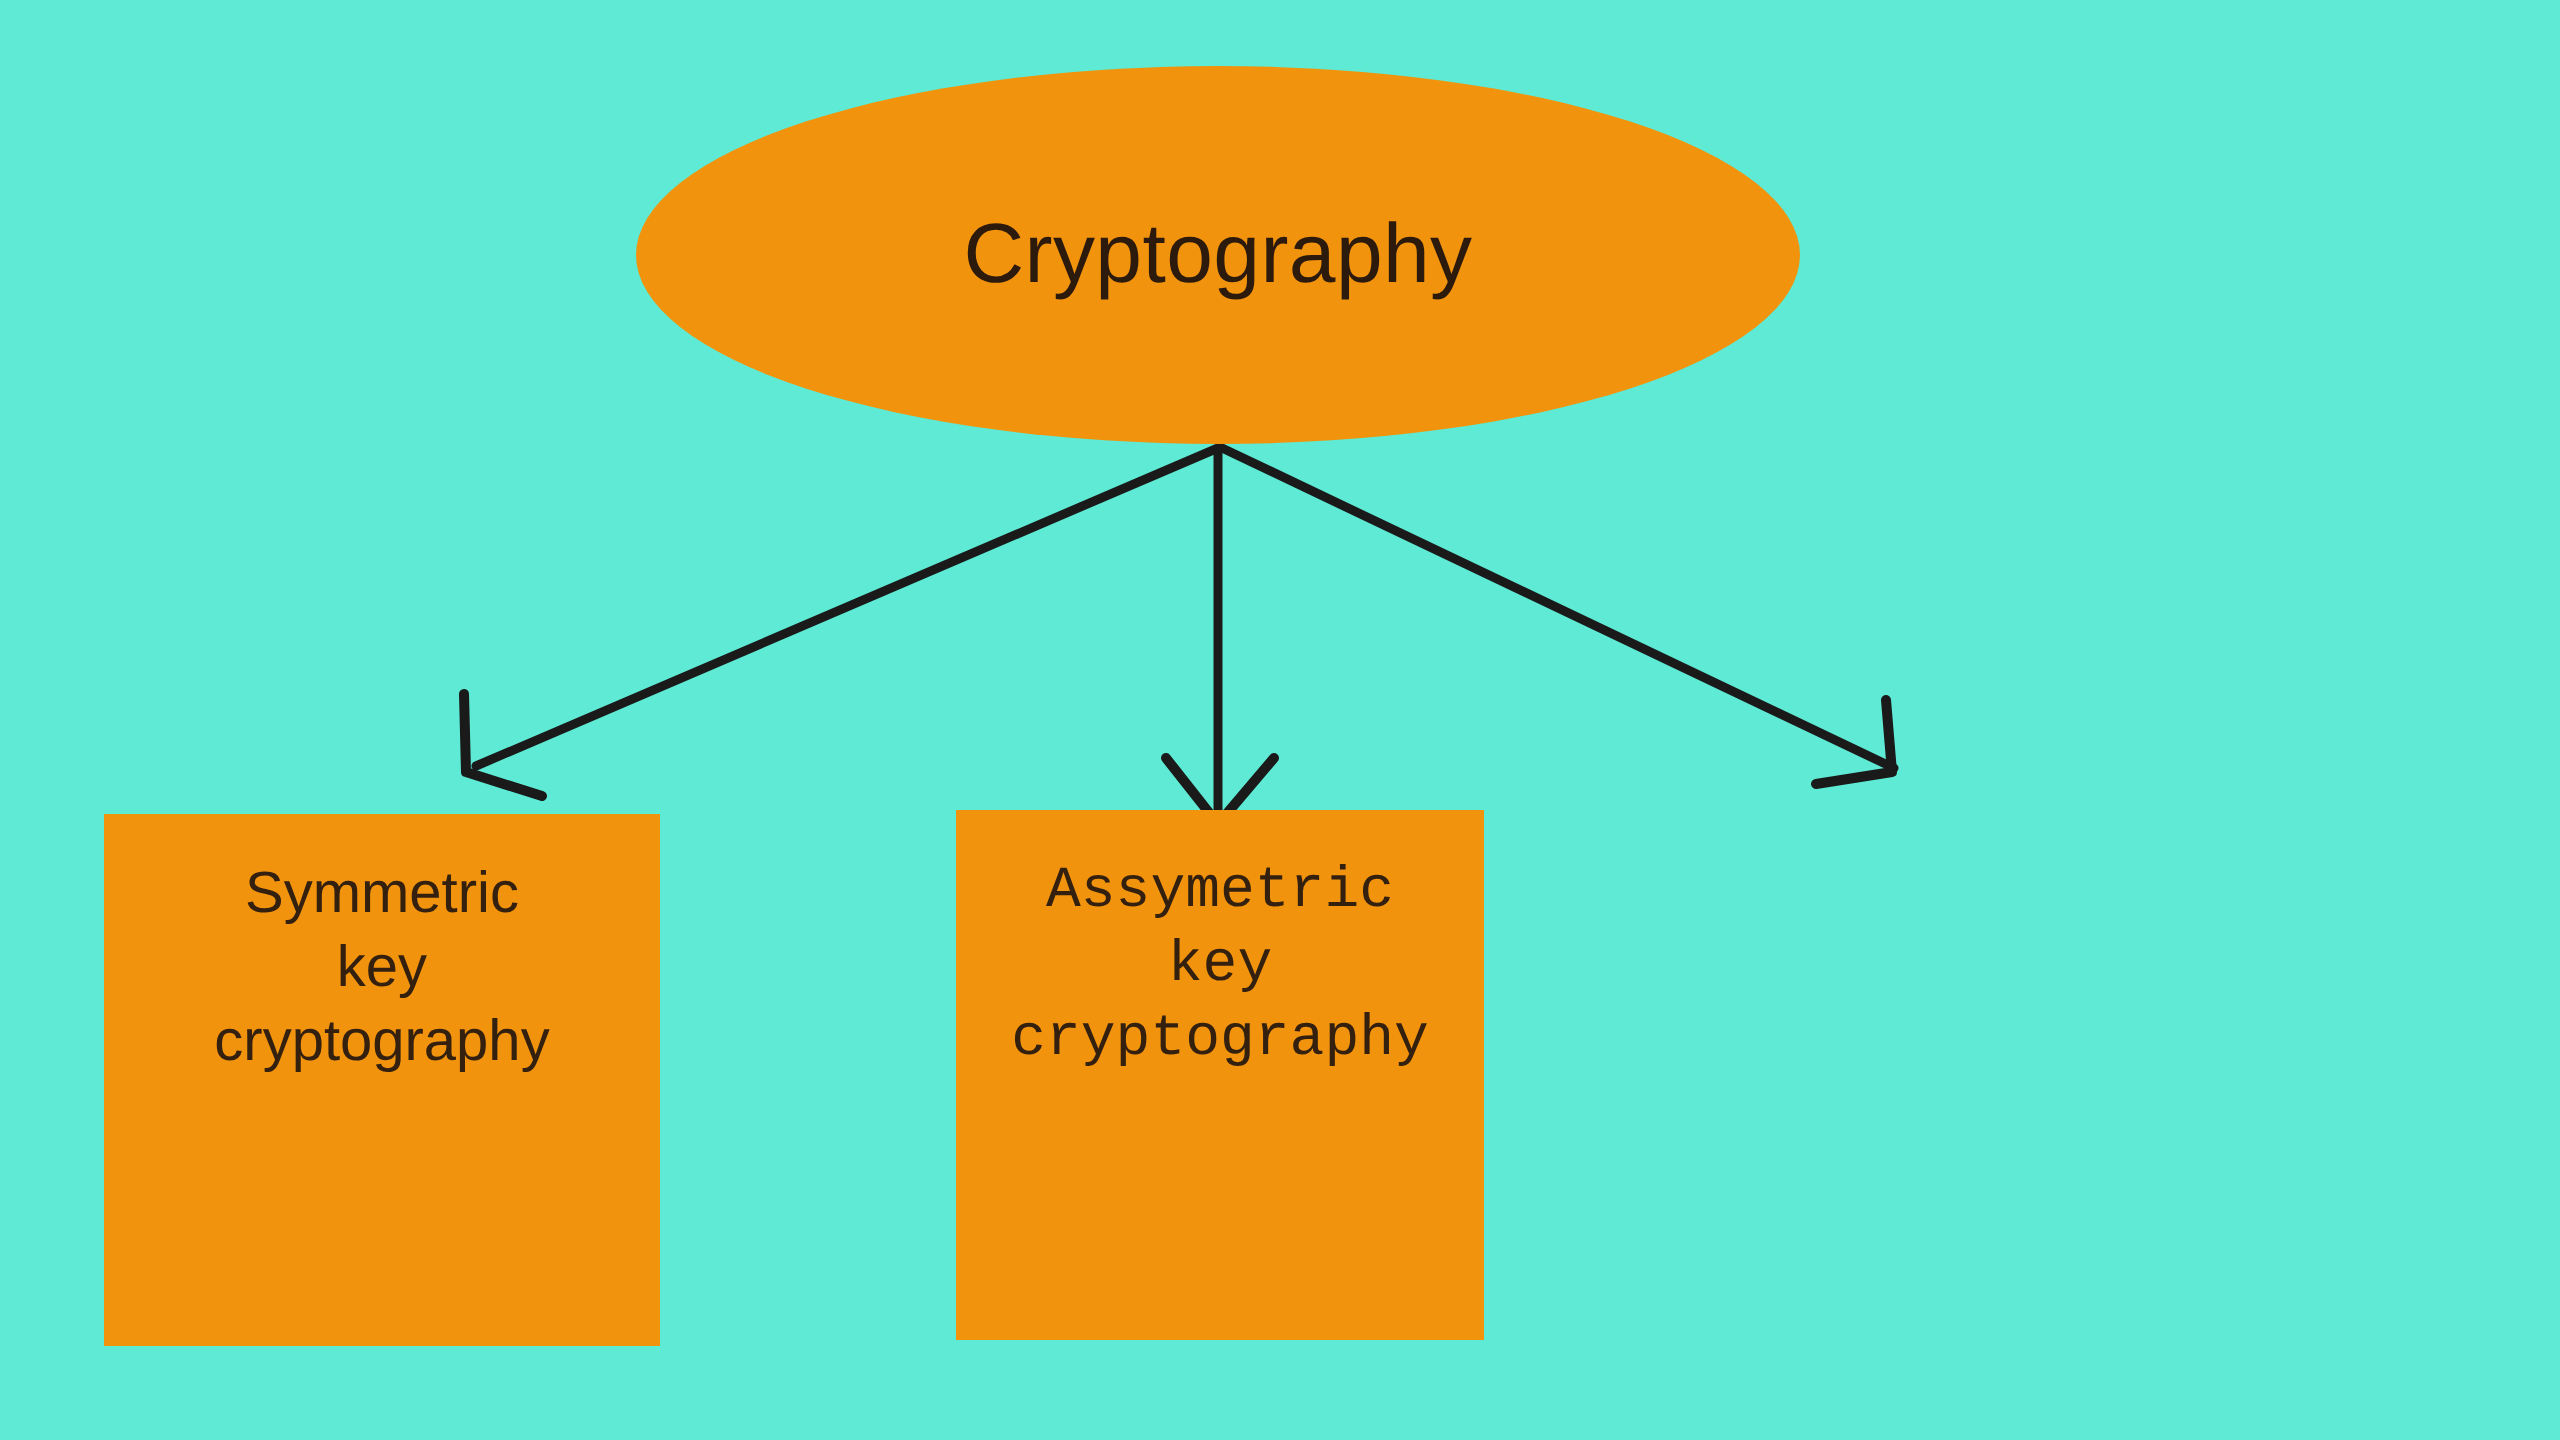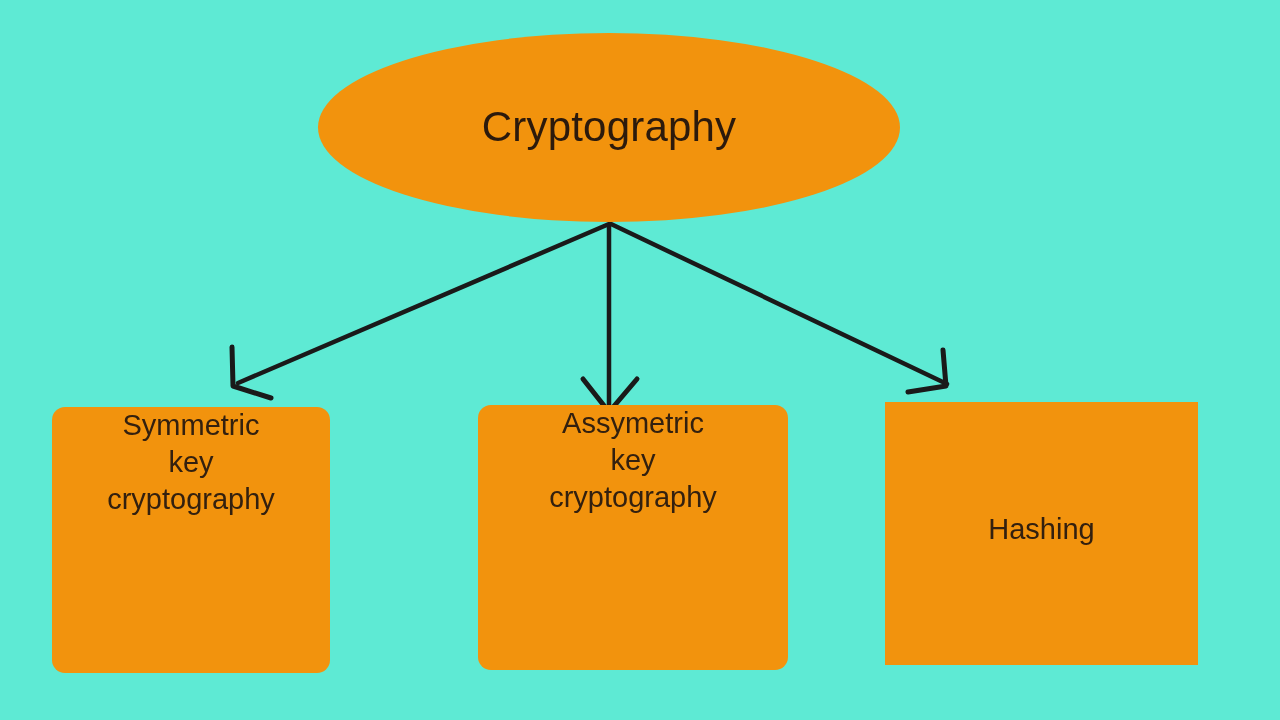--- a/index.html
+++ b/index.html
@@ -63,29 +63,29 @@
   }
   .node-box .node-text {
     font-size: 29px;
     line-height: 37px;
     color: #33200f;
     text-align: center;
     white-space: pre-line;
   }
   .node-box.align-top {
     align-items: flex-start;
-    border-radius: 13px;
+    padding-top: 22px;
   }
   .node-box.align-middle {
     align-items: center;
     padding-bottom: 8px;
   }
 
   #box-symmetric  { left: 52px;  top: 407px; width: 278px; height: 266px; }
-  #box-asymmetric { left: 478px; top: 405px; width: 310px; height: 265px; }
+  #box-asymmetric { left: 478px; top: 405px; width: 264px; height: 265px; font-family: Liberation Mono, monospace; }
   #box-hashing    { left: 885px; top: 402px; width: 313px; height: 263px; }
 </style>
 </head>
 <body>
 
 <div id="canvas">
 
   <svg id="connectors" viewBox="0 0 1280 720">
     <g fill="none" stroke="#1a1a1a" stroke-width="4.5" stroke-linecap="round" stroke-linejoin="round">
 
@@ -116,17 +116,14 @@
 key
 cryptography</span>
   </div>
 
   <div class="node-box align-top" id="box-asymmetric">
     <span class="node-text">Assymetric
 key
 cryptography</span>
   </div>
 
-  <div class="node-box align-middle" id="box-hashing">
-    <span class="node-text">Hashing</span>
-  </div>
 
 </div>
 
 </body></html>

